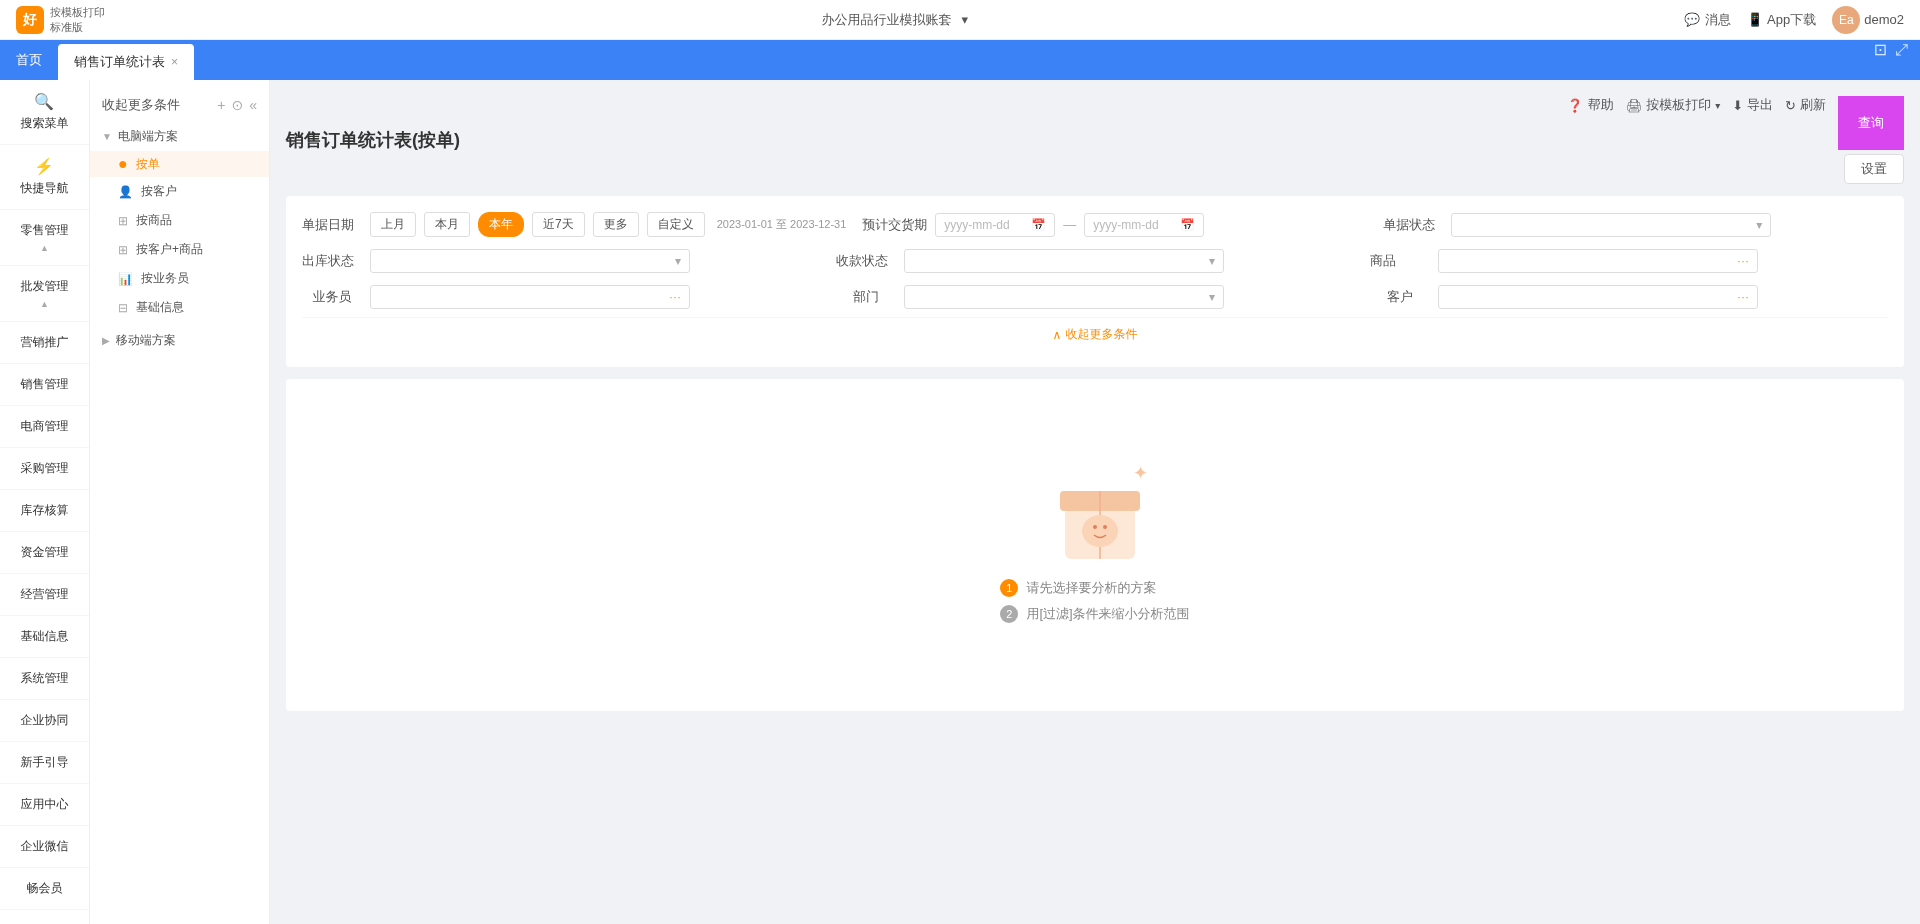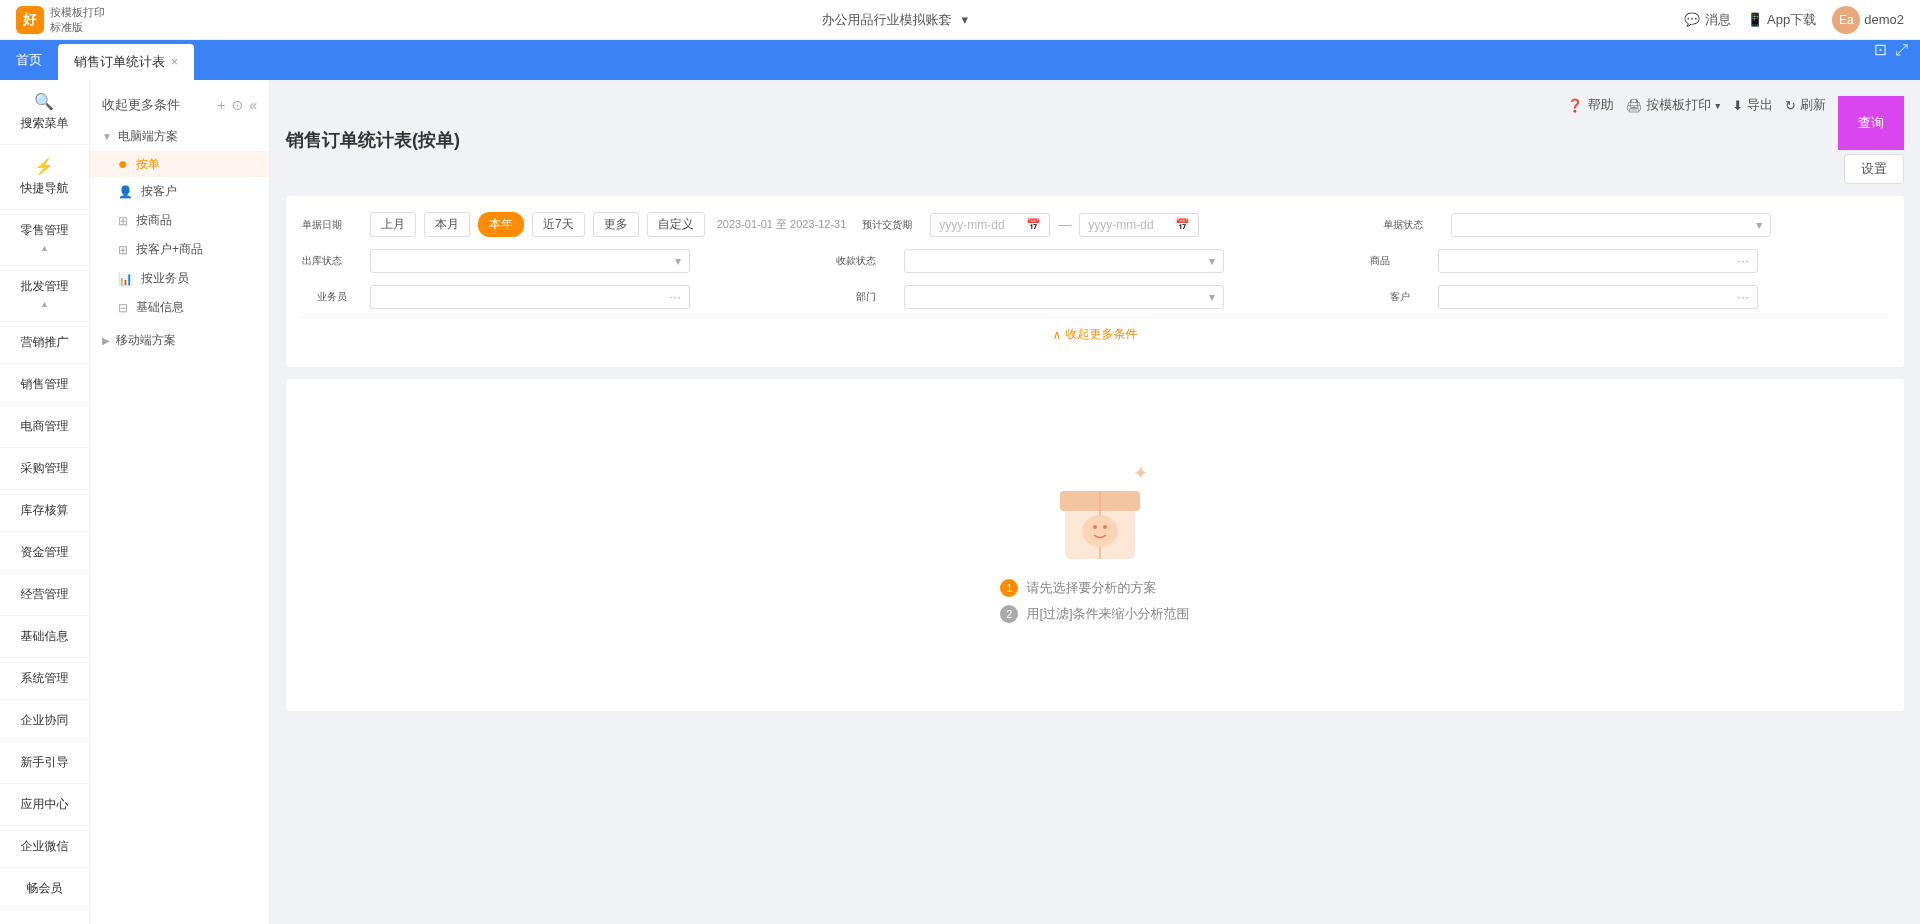--- a/index.html
+++ b/index.html
@@ -70,21 +70,21 @@
     .page-title { font-size: 18px; font-weight: bold; color: #333; }
     .page-actions { display: flex; align-items: center; gap: 12px; font-size: 13px; color: #555; }
     .page-action-btn { display: flex; align-items: center; gap: 4px; cursor: pointer; color: #555; }
     .btn-query { background: #d946ef; color: #fff; border: none; padding: 18px 20px; border-radius: 0; cursor: pointer; font-size: 13px; }
     .btn-set { background: #fff; color: #555; border: 1px solid #ddd; padding: 5px 16px; border-radius: 4px; cursor: pointer; font-size: 13px; margin-top: 4px; display: block; }
 
     
     .filter-panel { background: #fff; border-radius: 4px; padding: 16px; margin-bottom: 12px; }
     .filter-row { display: flex; align-items: center; gap: 16px; margin-bottom: 12px; flex-wrap: wrap; }
     .filter-row:last-child { margin-bottom: 0; }
-    .filter-label { font-size: 10px; color: #555; white-space: nowrap; min-width: 60px; }
+    .filter-label { font-size: 13px; color: #555; white-space: nowrap; min-width: 60px; }
     .filter-date-group { display: flex; align-items: center; gap: 8px; }
     .date-quick-btn { padding: 3px 10px; border: 1px solid #ddd; border-radius: 3px; cursor: pointer; font-size: 12px; color: #555; background: #fff; }
     .date-quick-btn.active { background: #ff8c00; color: #fff; border-color: #ff8c00; border-radius: 11px; }
     .date-input { border: 1px solid #ddd; border-radius: 3px; padding: 4px 8px; font-size: 12px; color: #bbb; width: 120px; display: flex; align-items: center; justify-content: space-between; cursor: pointer; background: #fff; }
     .date-sep { color: #aaa; }
     .filter-select { border: 1px solid #ddd; border-radius: 3px; padding: 4px 8px; font-size: 12px; color: #bbb; flex: 1; min-width: 140px; display: flex; align-items: center; justify-content: space-between; cursor: pointer; background: #fff; max-width: 320px; }
     .filter-item { display: flex; align-items: center; gap: 8px; flex: 1; min-width: 280px; }
     .collapse-bar { text-align: center; padding: 8px; color: #ff8c00; font-size: 12px; cursor: pointer; border-top: 1px solid #f5f5f5; margin-top: 8px; }
     .collapse-bar span { display: flex; align-items: center; justify-content: center; gap: 4px; }
 

